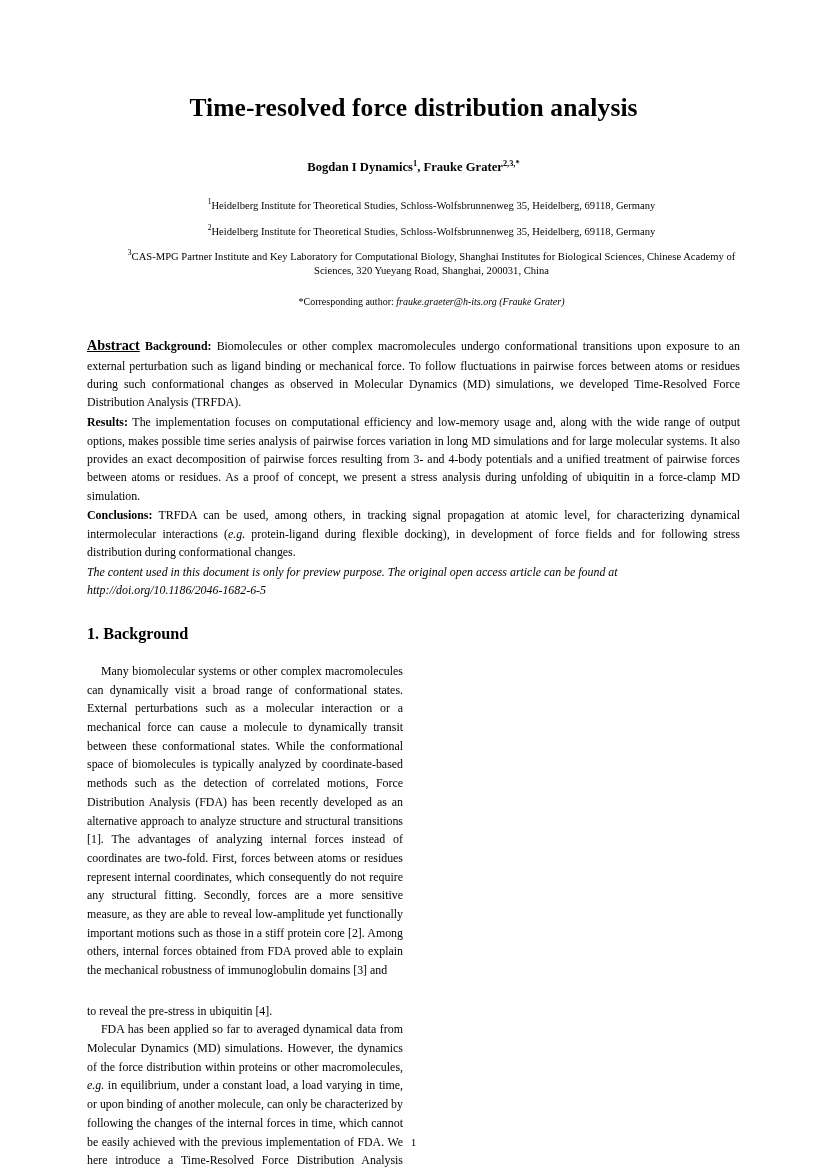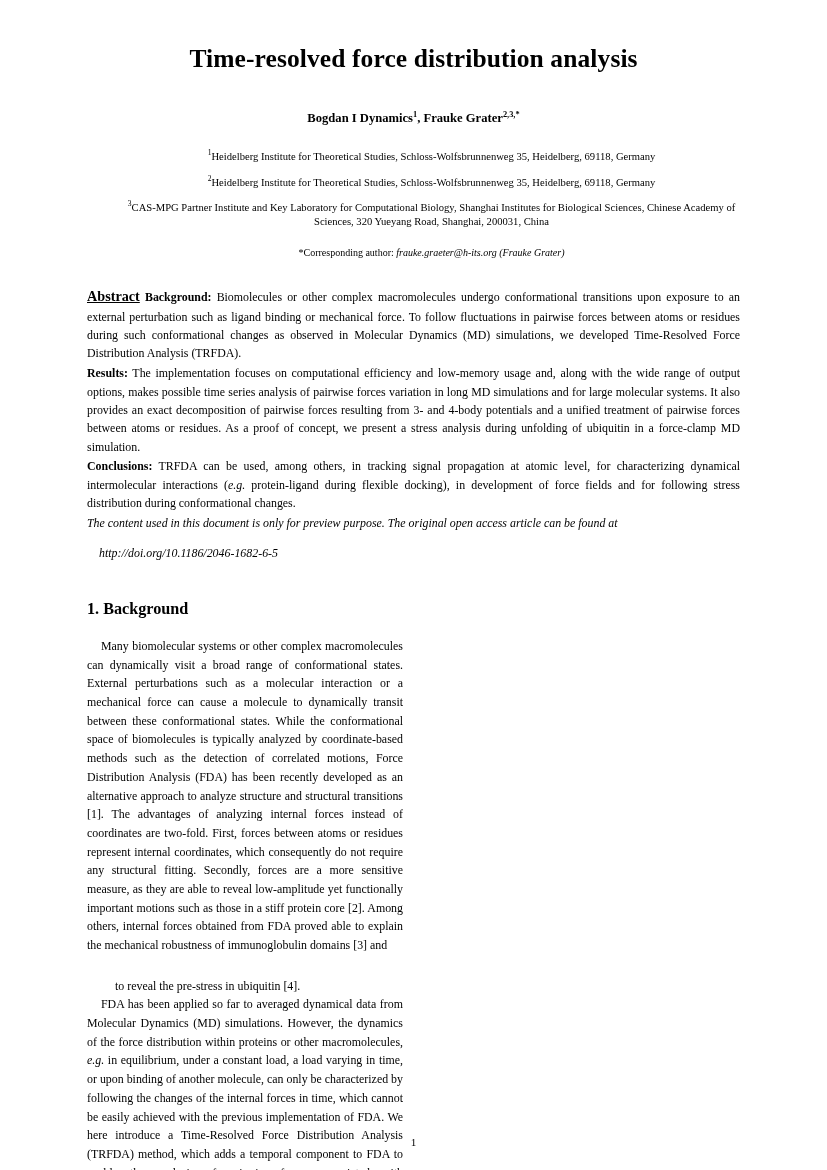--- a/index.html
+++ b/index.html
@@ -24,21 +24,21 @@
     padding: 0 87px;
   }
 
   
   .title {
     text-align: center;
     font-size: 25.5px;
     font-weight: bold;
     letter-spacing: 0.1px;
     margin: 0;
-    padding-top: 44px;
+    padding-top: 93px;
     line-height: 1.18;
   }
   .authors {
     text-align: center;
     font-size: 12.6px;
     font-weight: bold;
     margin: 0;
     padding-top: 37px;
     line-height: 1.2;
   }
@@ -84,21 +84,21 @@
     font-weight: bold;
   }
   .preview-note {
     font-style: italic;
     margin: 1px 0 0 0 !important;
     text-align: justify;
   }
   .preview-doi {
     font-style: italic;
     text-align: left !important;
-    margin: 12px !important;
+    margin: 0 !important;
   }
 
   
   .columns {
     display: flex;
     flex-direction: column;
     padding-top: 25px;
     gap: 22px;
   }
   .col {
@@ -106,21 +106,21 @@
     flex: 0 0 316px;
   }
   .col p {
     margin: 0;
     font-size: 11.9px;
     line-height: 1.57;
     text-align: justify;
     text-justify: inter-word;
     text-indent: 14px;
   }
-  .col p.noindent { text-indent: 0; margin-left: 28px; }
+  .col p.noindent { text-indent: 0; }
   h2.sec {
     font-size: 16.2px;
     font-weight: bold;
     margin: 0 0 18px 0;
     line-height: 1.2;
   }
   h3.subsec {
     font-size: 13.4px;
     font-weight: bold;
     margin: 8px 0 13px 0;

